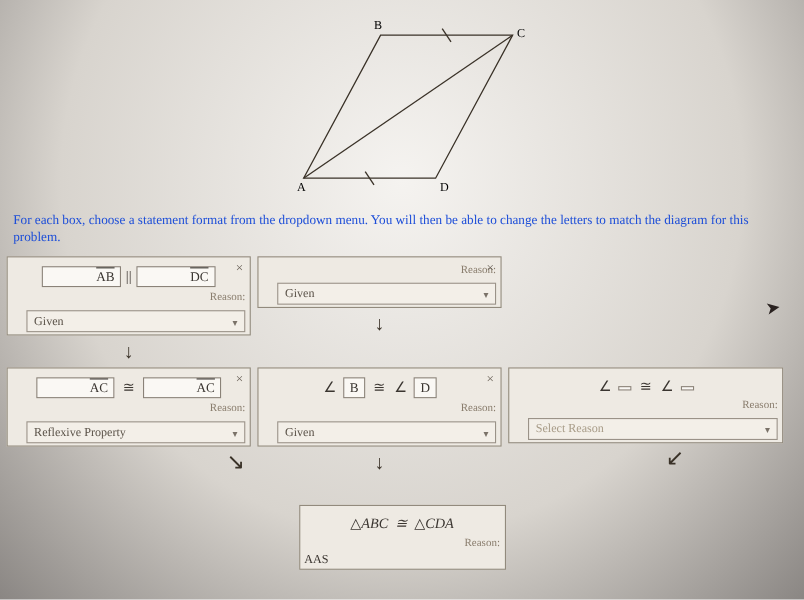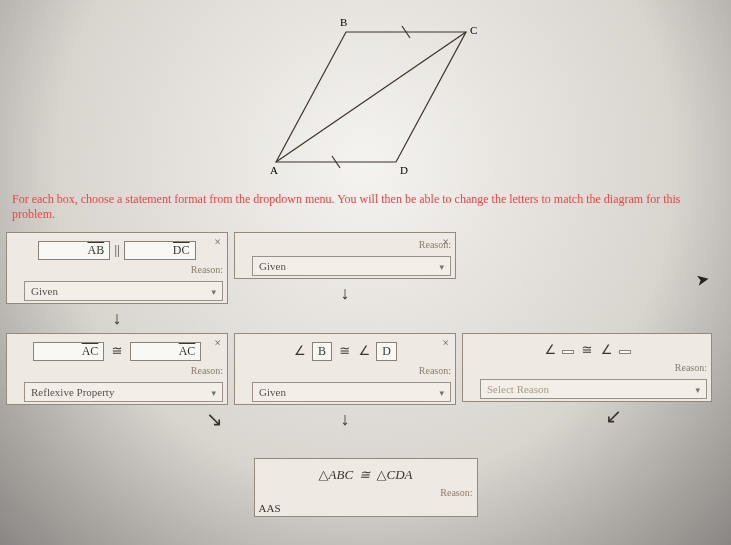--- a/index.html
+++ b/index.html
@@ -13,21 +13,21 @@
     overflow: hidden;
     position: relative;
   }
   .diagram-wrap {
     text-align: center;
     padding-top: 12px;
   }
   .instr {
     font-size: 12px;
     padding: 6px 12px 10px 12px;
-    color: #ef4444;
+    color: #1d4ed8;
   }
   .flow {
     position: relative;
     padding: 0 6px;
   }
   .row {
     display: flex;
     gap: 6px;
     align-items: flex-start;
   }
@@ -98,21 +98,21 @@
   .arrow-diag-left, .arrow-diag-right {
     font-size: 20px;
     color: #3a3228;
     position: absolute;
   }
   .arrow-diag-left { left: 200px; bottom: -26px; }
   .arrow-diag-right { right: 90px; bottom: -26px; }
   .final-box {
     border: 1px solid #928a7d;
     background: #eeeae3;
-    width: 224px;
+    width: 188px;
     margin: 24px auto 0 auto;
     padding: 4px 4px 0 4px;
   }
   .final-box .stmt { font-size: 13px; font-style: italic; }
   .tri { font-style: normal; }
   .cursor {
     position: absolute;
     top: 270px;
     right: 22px;
     font-size: 16px;

